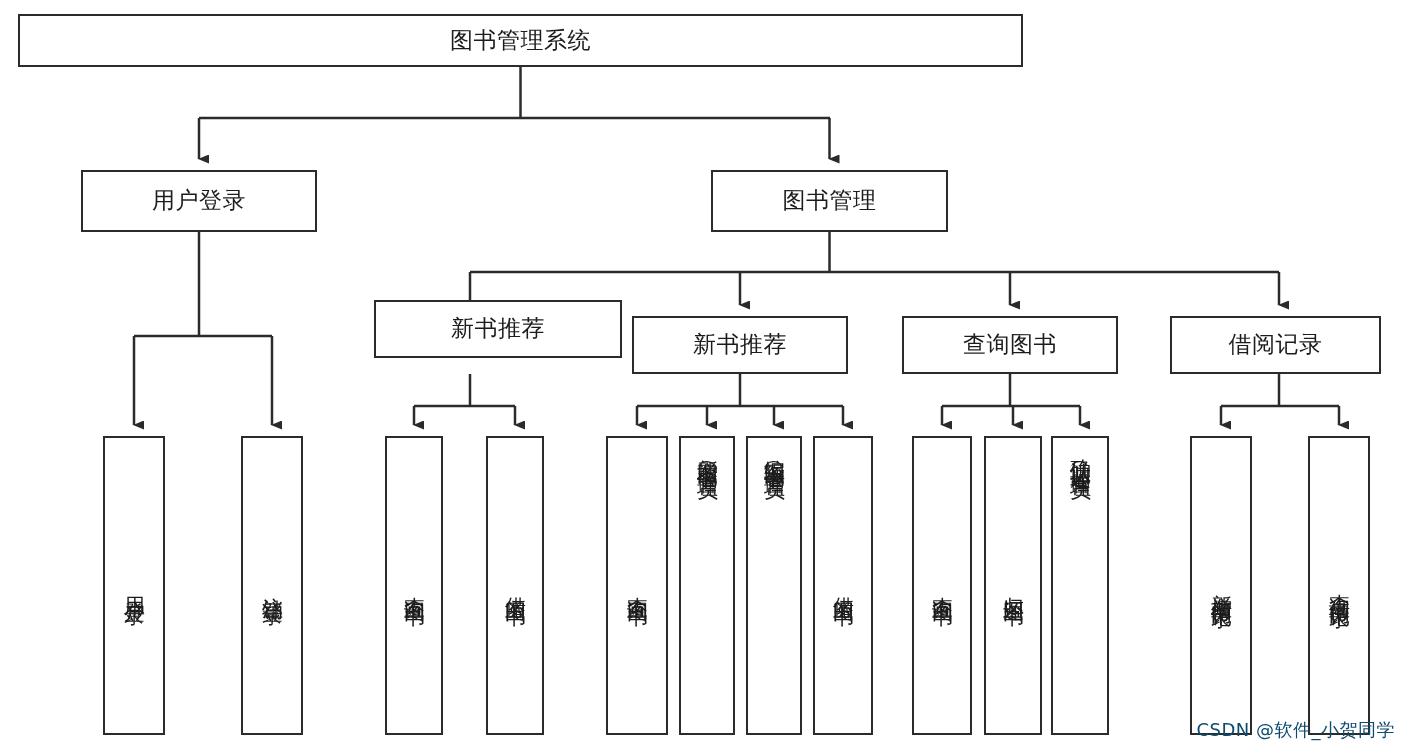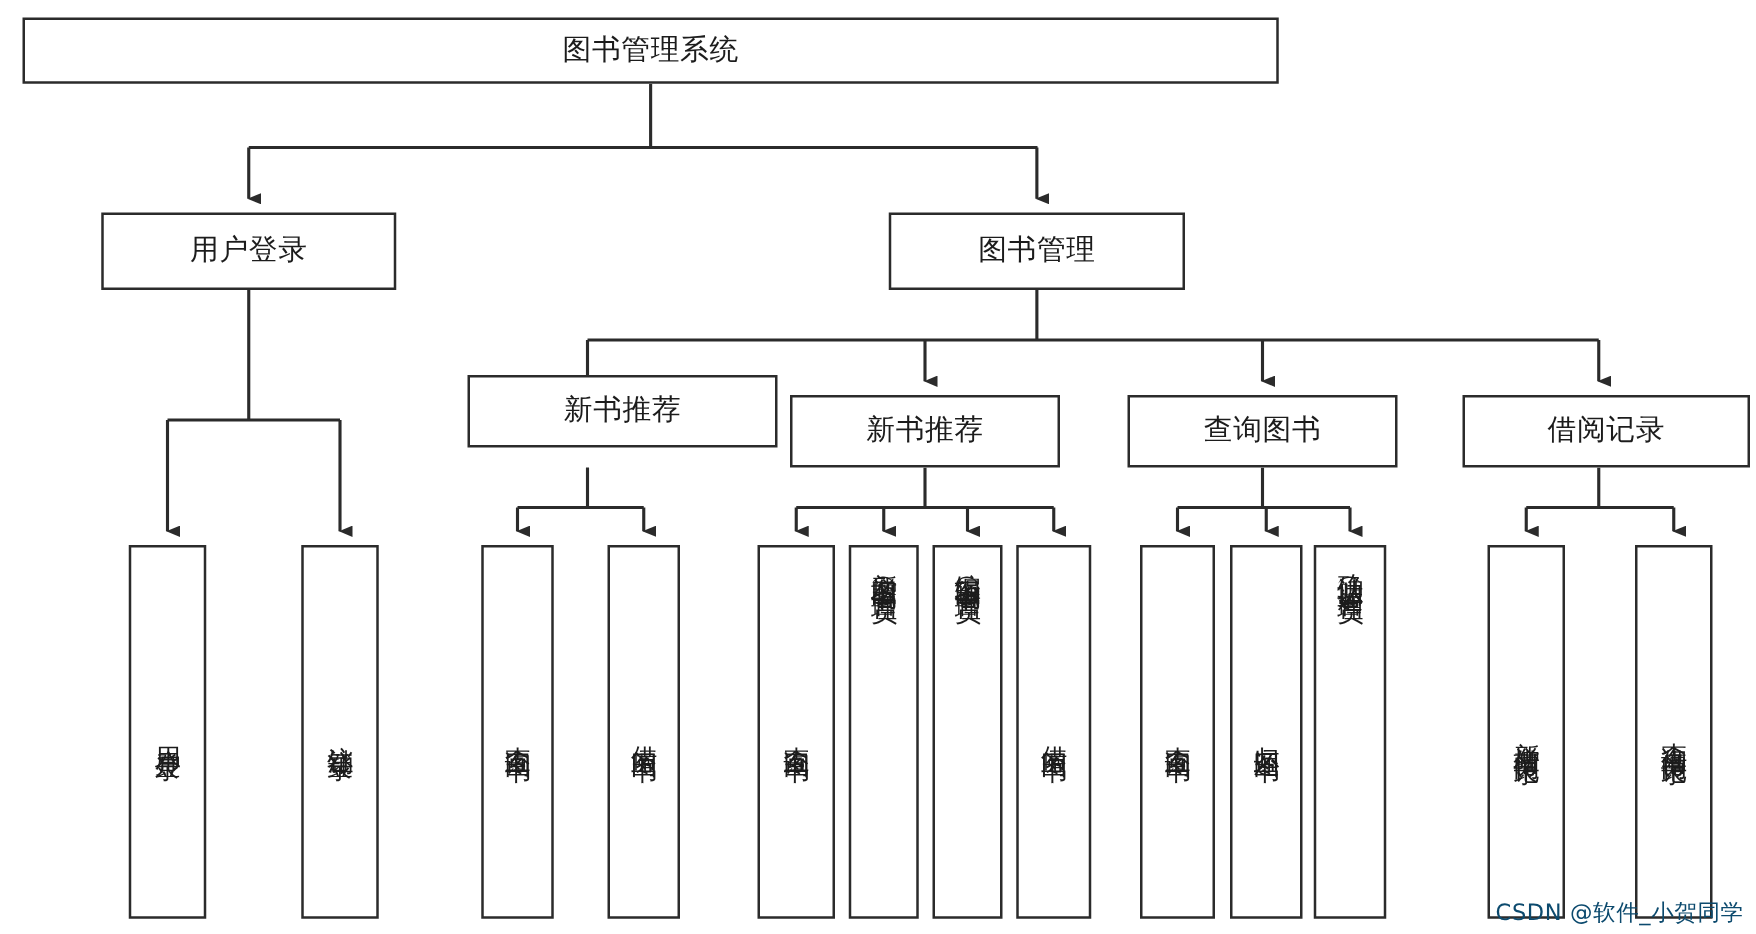--- a/index.html
+++ b/index.html
@@ -142,21 +142,21 @@
 
   <div class="node-box" id="box-l3-0" style="left: 361px; top: 300px; width: 248px; height: 58px; margin-left: 13px;">
     <span class="node-label-h">新书推荐</span>
   </div>
   <div class="node-box" id="box-l3-1" style="left: 632px; top: 316px; width: 216px; height: 58px;">
     <span class="node-label-h">新书推荐</span>
   </div>
   <div class="node-box" id="box-l3-2" style="left: 902px; top: 316px; width: 216px; height: 58px;">
     <span class="node-label-h">查询图书</span>
   </div>
-  <div class="node-box" id="box-l3-3" style="left: 1170px; top: 316px; width: 230px; height: 58px;">
+  <div class="node-box" id="box-l3-3" style="left: 1170px; top: 316px; width: 211px; height: 58px;">
     <span class="node-label-h">借阅记录</span>
   </div>
 
   <div class="node-box leaf-box centered" id="box-leaf-0" style="left: 103px; top: 436px; width: 62px; height: 299px;">
     <span class="node-label-v">用户登录</span>
   </div>
   <div class="node-box leaf-box centered" id="box-leaf-1" style="left: 241px; top: 436px; width: 62px; height: 299px;">
     <span class="node-label-v">注销登录</span>
   </div>
   <div class="node-box leaf-box centered" id="box-leaf-2" style="left: 385px; top: 436px; width: 58px; height: 299px;">

